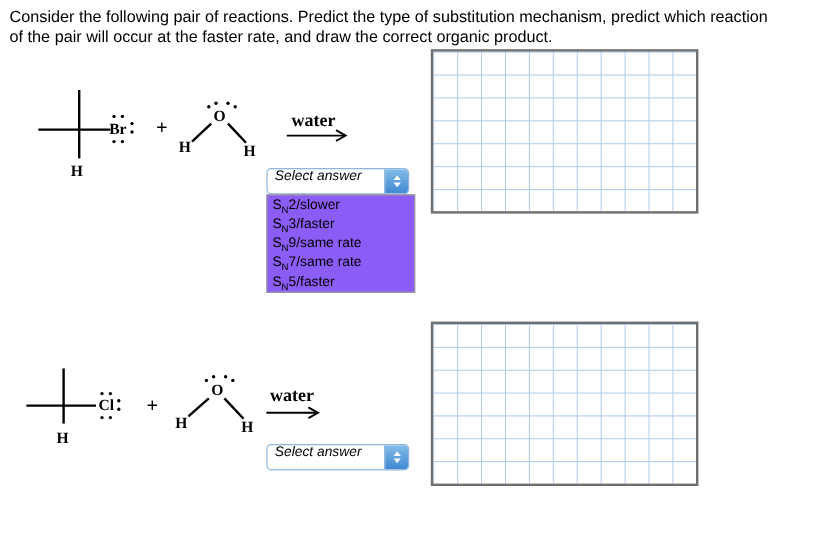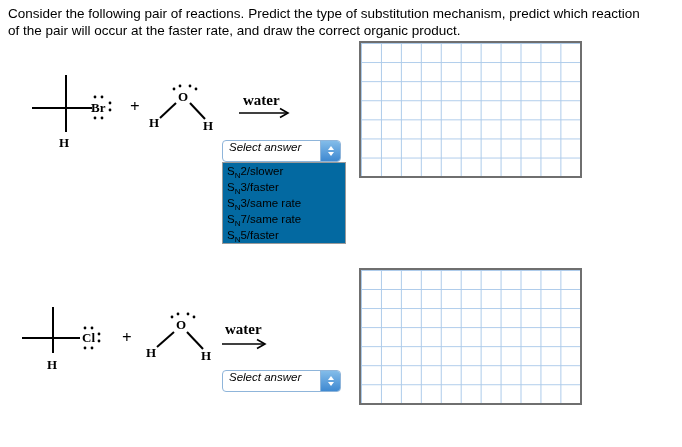--- a/index.html
+++ b/index.html
@@ -31,21 +31,21 @@
     width:20px;height:100%;box-sizing:border-box;
     background:linear-gradient(to bottom,var(--stepper-top,#83bce9),var(--stepper-bottom,#3f89d1));
     border-left:1px solid var(--select-border,#8fb5da);
     display:flex;flex-direction:column;align-items:center;justify-content:center;gap:2px;
   }
   .tri{width:0;height:0;display:block;}
   .tri.up{border-left:3.5px solid transparent;border-right:3.5px solid transparent;border-bottom:4px solid #fff;}
   .tri.down{border-left:3.5px solid transparent;border-right:3.5px solid transparent;border-top:4px solid #fff;}
 
   .option-list{
-    position:absolute;left:222px;top:162px;width:124px;background:#0369a1;
+    position:absolute;left:222px;top:162px;width:124px;background:#8b5cf6;
     border:1px solid var(--list-border,#9a9a9a);box-sizing:border-box;z-index:5;
   }
   .opt{
     height:16px;line-height:16px;font-size:11.5px;padding-left:4px;
     white-space:nowrap;cursor:pointer;
   }
   .opt sub{font-size:8px;line-height:0;}
 
   .draw-canvas{
     position:absolute;width:219px;background:#fff;
@@ -107,21 +107,21 @@
   <div class="select" id="select1" style="left:222px;top:140px;">
     <span class="select-label">Select answer</span>
     <span class="stepper">
       <span class="tri up"></span>
       <span class="tri down"></span>
     </span>
   </div>
   <div class="option-list">
       <div class="opt"><span>S</span><sub>N</sub><span>2/slower</span></div>
       <div class="opt"><span>S</span><sub>N</sub><span>3/faster</span></div>
-      <div class="opt"><span>S</span><sub>N</sub><span>3/same rate</span></div>
+      <div class="opt"><span>S</span><sub>N</sub><span>9/same rate</span></div>
       <div class="opt"><span>S</span><sub>N</sub><span>7/same rate</span></div>
       <div class="opt"><span>S</span><sub>N</sub><span>5/faster</span></div>
     </div>
 
   <div class="draw-canvas" id="canvas1"></div>
 
   <svg class="chem" style="left:0;top:295px;" width="360" height="110" viewBox="0 295 360 110">
     <g>
       <line x1="53" y1="307" x2="53" y2="353" stroke-width="2"></line>
       <line x1="22" y1="338" x2="80" y2="338" stroke-width="2"></line>

